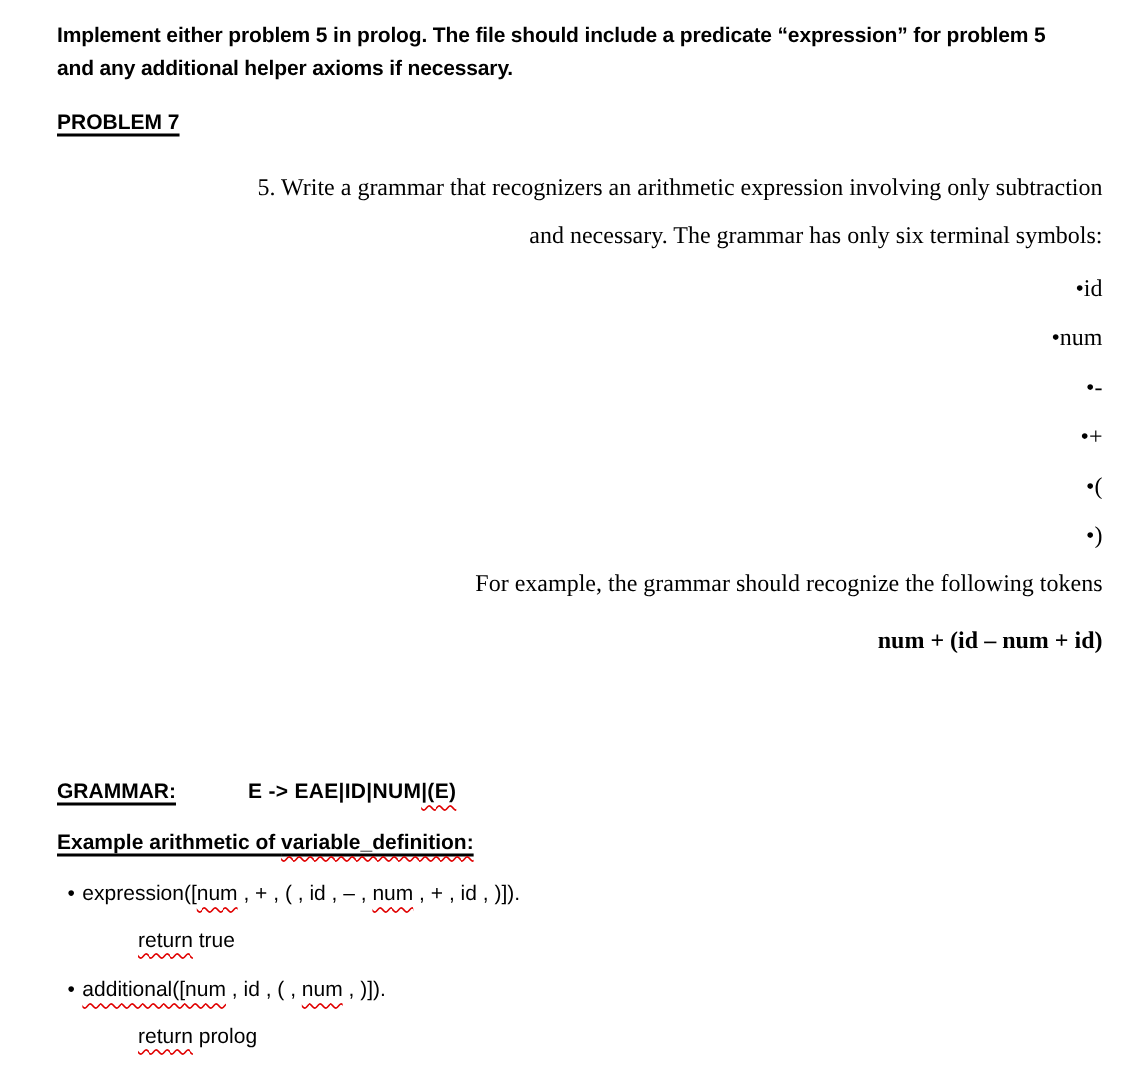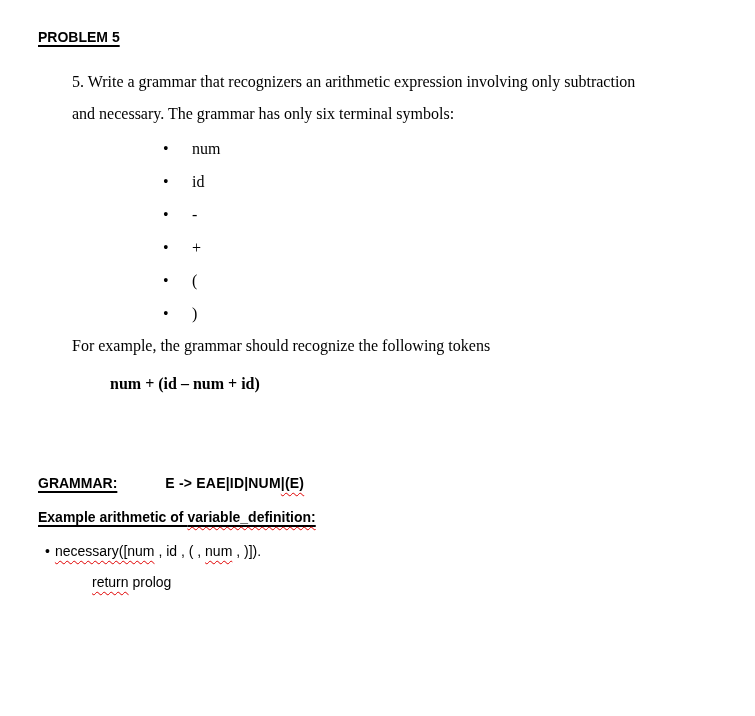--- a/index.html
+++ b/index.html
@@ -32,20 +32,21 @@
     text-decoration: underline;
     text-decoration-thickness: 1.5px;
     text-underline-offset: 3px;
     text-decoration-color: #000000;
   }
 
   
   .serif-section {
     font-family: "Liberation Serif", serif;
     font-size: 16px;
+    text-align: right;
   }
   .body-text { margin: 19px 0 0 34px; line-height: 32px; }
   .terminal-list {
     list-style: none;
     margin: 2px 0 0 125px;
   }
   .terminal-list li { line-height: 33px; white-space: nowrap; }
   .term-bullet { display: inline-block; width: 29px; }
   .example-intro { margin-top: 0; }
   .example-expression {
@@ -99,46 +100,52 @@
     text-decoration-color: #e00000;
     text-decoration-thickness: 1px;
     text-underline-offset: 4px;
   }
 </style>
 </head>
 <body>
 
 <div class="page">
 
+  <p class="intro">
+      <span class="block">Implement either problem 5 in prolog. The file should include a predicate “expression” for problem 5</span>
+      <span class="block">and any additional helper axioms if necessary.</span>
+    </p>
 
-  <p class="sans-heading"><span class="solid-underline">PROBLEM 5</span></p>
+  <p class="sans-heading"><span class="solid-underline">PROBLEM 7</span></p>
 
   <div class="serif-section">
     <p class="body-text">
         <span class="block">5. Write a grammar that recognizers an arithmetic expression involving only subtraction</span>
         <span class="block">and necessary. The grammar has only six terminal symbols:</span>
       </p>
 
     <ul class="terminal-list">
+      <li><span class="term-bullet">•</span><span>id</span></li>
       <li><span class="term-bullet">•</span><span>num</span></li>
-      <li><span class="term-bullet">•</span><span>id</span></li>
       <li><span class="term-bullet">•</span><span>-</span></li>
       <li><span class="term-bullet">•</span><span>+</span></li>
       <li><span class="term-bullet">•</span><span>(</span></li>
       <li><span class="term-bullet">•</span><span>)</span></li>
     </ul>
 
     <p class="body-text example-intro">For example, the grammar should recognize the following tokens</p>
 
     <p class="example-expression">num + (id – num + id)</p>
   </div>
 
   <p class="grammar-line"><span class="solid-underline">GRAMMAR:</span><span class="grammar-rule"><span>E -&gt; EAE|ID|NUM</span><span class="squiggle">|(E)</span></span></p>
 
   <p class="exec-heading"><span class="heading-underline"><span>Example arithmetic of </span><span class="squiggle">variable_definition:</span></span></p>
 
+  <p class="exec-line"><span class="exec-bullet">•</span><span>expression([</span><span class="squiggle">num</span><span> , + , ( , id , – , </span><span class="squiggle">num</span><span> , + , id , )]).</span></p>
 
+  <p class="exec-result"><span class="squiggle">return</span><span> true</span></p>
 
-  <p class="exec-line"><span class="exec-bullet">•</span><span class="squiggle">necessary([num</span><span> , id , ( , </span><span class="squiggle">num</span><span> , )]).</span></p>
+  <p class="exec-line"><span class="exec-bullet">•</span><span class="squiggle">additional([num</span><span> , id , ( , </span><span class="squiggle">num</span><span> , )]).</span></p>
 
   <p class="exec-result"><span class="squiggle">return</span><span> prolog</span></p>
 
 </div>
 
 </body></html>

